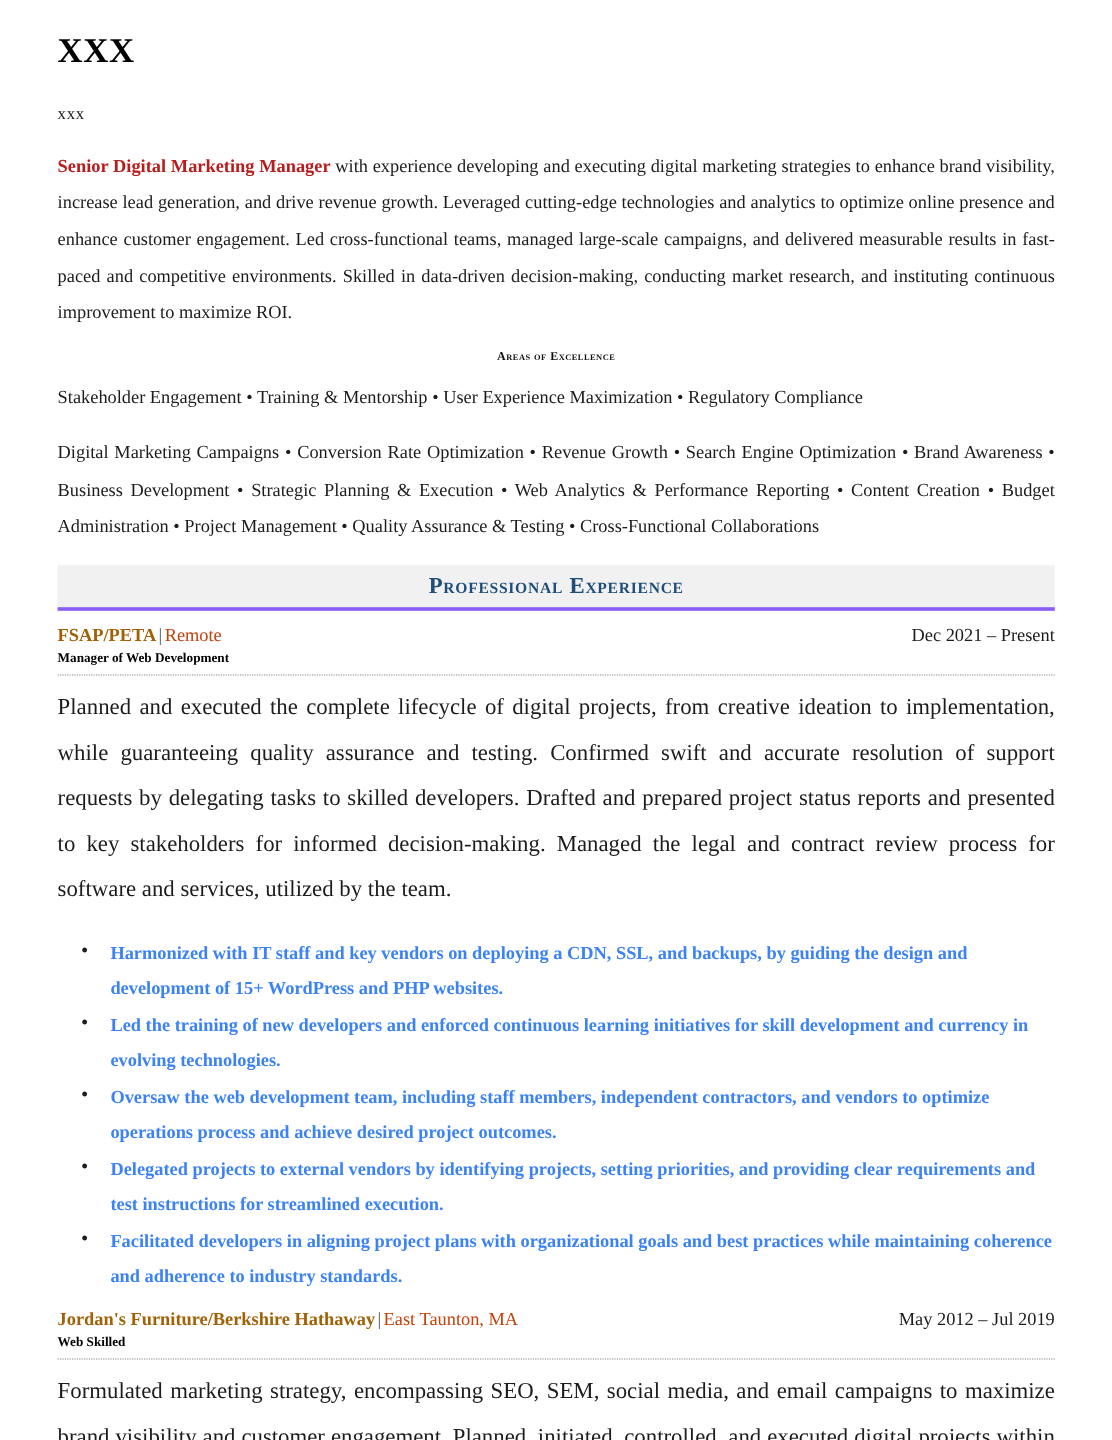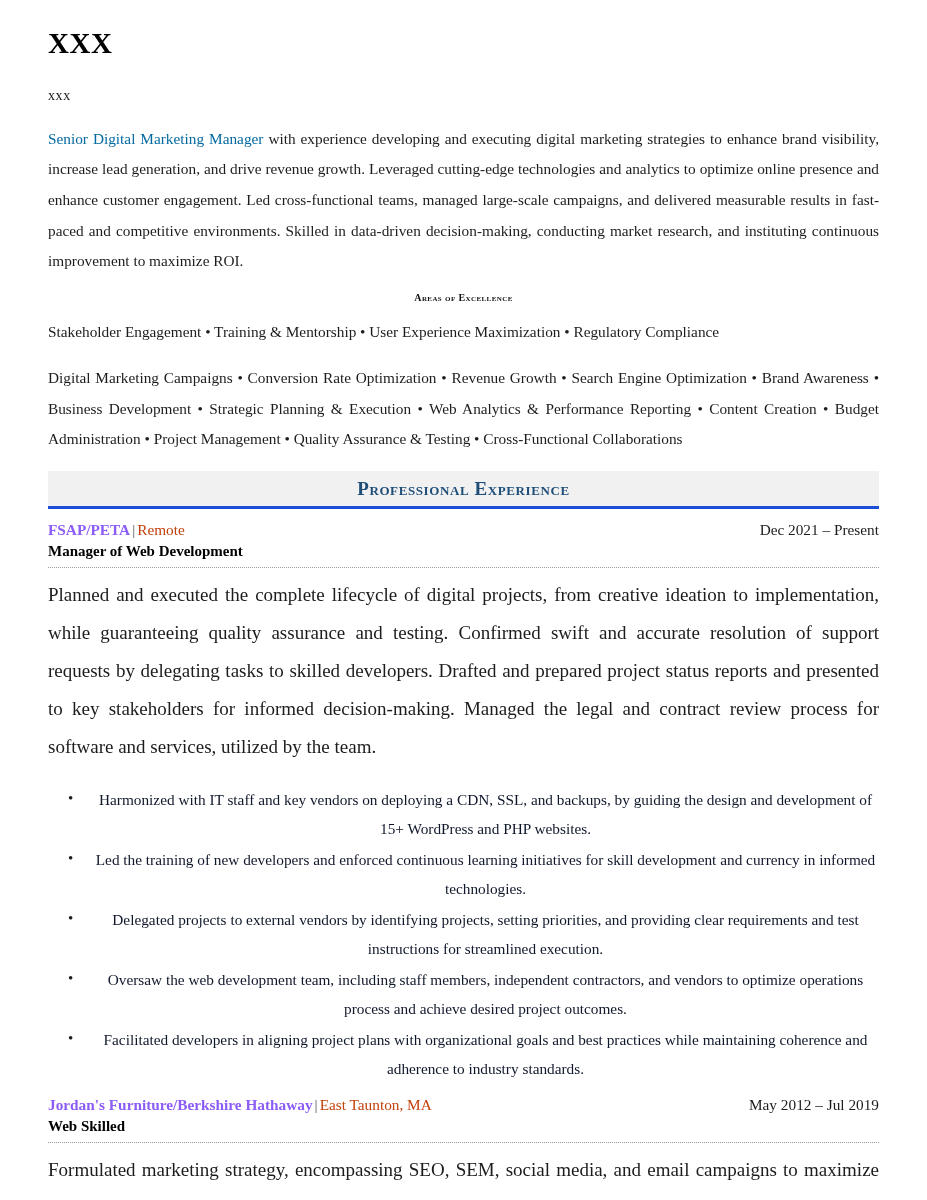--- a/index.html
+++ b/index.html
@@ -43,22 +43,22 @@
   
   .summary {
     margin-top: 20px;
     font-size: 15.3px;
     line-height: 2.0;
     text-align: justify;
     text-justify: inter-word;
     color: #1c1c1c;
   }
   .summary b {
-    font-weight: normal;
-    color: #0369a1;
+    font-weight: bold;
+    color: #b91c1c;
   }
 
   
   .subhead {
     margin-top: 14px;
     text-align: center;
     font-size: 10px;
     font-weight: bold;
     font-variant: small-caps;
     letter-spacing: 0.4px;
@@ -75,21 +75,21 @@
     color: #1c1c1c;
   }
   .skills-last {
     text-align: left;
   }
 
   
   .section-bar {
     margin-top: 16px;
     background: #f1f1f1;
-    border-bottom: 3px solid #1d4ed8;
+    border-bottom: 3px solid #8b5cf6;
     text-align: center;
     padding: 7px 0 6px 0;
   }
   .section-bar-title {
     font-size: 19px;
     font-weight: bold;
     font-variant: small-caps;
     letter-spacing: 0.6px;
     color: #1f4e79;
   }
@@ -102,39 +102,39 @@
     display: flex;
     align-items: baseline;
     justify-content: space-between;
   }
   .job-company {
     font-size: 15.3px;
     color: #1c1c1c;
   }
   .job-company .org {
     font-weight: bold;
-    color: #8b5cf6;
+    color: #a16207;
   }
   .job-company .sep {
     color: #555555;
     padding: 0 2px;
   }
   .job-company .loc {
     font-weight: normal;
     color: #c2410c;
   }
   .job-dates {
     font-size: 15.3px;
     color: #1c1c1c;
     white-space: nowrap;
     padding-left: 20px;
   }
   .job-title {
     margin-top: 4px;
-    font-size: 15px;
+    font-size: 11px;
     font-weight: bold;
     color: #000000;
   }
   .dotted-rule {
     margin-top: 7px;
     border-top: 1px dotted #9a9a9a;
     height: 0;
   }
 
   .job-desc {
@@ -150,23 +150,24 @@
   ul.job-bullets {
     margin: 6px 0 0 0;
     padding: 0;
     list-style: none;
   }
   ul.job-bullets li {
     position: relative;
     padding-left: 44px;
     font-size: 15.3px;
     line-height: 1.93;
-    color: #0f172a;
+    color: #3b82f6;
     margin-bottom: 1px;
-    text-align: center;
+    text-align: left;
+    font-weight: bold;
   }
   ul.job-bullets li::before {
     content: "\2022";
     position: absolute;
     left: 20px;
     top: -1px;
     font-size: 15px;
     color: #1c1c1c;
   }
 </style>
@@ -193,23 +194,23 @@
   <div class="job">
     <div class="job-row">
       <div class="job-company"><span class="org">FSAP/PETA</span><span class="sep">|</span><span class="loc">Remote</span></div>
       <div class="job-dates">Dec 2021 – Present</div>
     </div>
     <div class="job-title">Manager of Web Development</div>
     <div class="dotted-rule"></div>
     <p class="job-desc">Planned and executed the complete lifecycle of digital projects, from creative ideation to implementation, while guaranteeing quality assurance and testing. Confirmed swift and accurate resolution of support requests by delegating tasks to skilled developers. Drafted and prepared project status reports and presented to key stakeholders for informed decision-making. Managed the legal and contract review process for software and services, utilized by the team.</p>
     <ul class="job-bullets">
       <li>Harmonized with IT staff and key vendors on deploying a CDN, SSL, and backups, by guiding the design and development of 15+ WordPress and PHP websites.</li>
-      <li>Led the training of new developers and enforced continuous learning initiatives for skill development and currency in informed technologies.</li>
+      <li>Led the training of new developers and enforced continuous learning initiatives for skill development and currency in evolving technologies.</li>
+      <li>Oversaw the web development team, including staff members, independent contractors, and vendors to optimize operations process and achieve desired project outcomes.</li>
       <li>Delegated projects to external vendors by identifying projects, setting priorities, and providing clear requirements and test instructions for streamlined execution.</li>
-      <li>Oversaw the web development team, including staff members, independent contractors, and vendors to optimize operations process and achieve desired project outcomes.</li>
       <li>Facilitated developers in aligning project plans with organizational goals and best practices while maintaining coherence and adherence to industry standards.</li>
     </ul>
   </div>
 
   <div class="job">
     <div class="job-row">
       <div class="job-company"><span class="org">Jordan's Furniture/Berkshire Hathaway</span><span class="sep">|</span><span class="loc">East Taunton, MA</span></div>
       <div class="job-dates">May 2012 – Jul 2019</div>
     </div>
     <div class="job-title">Web Skilled</div>

